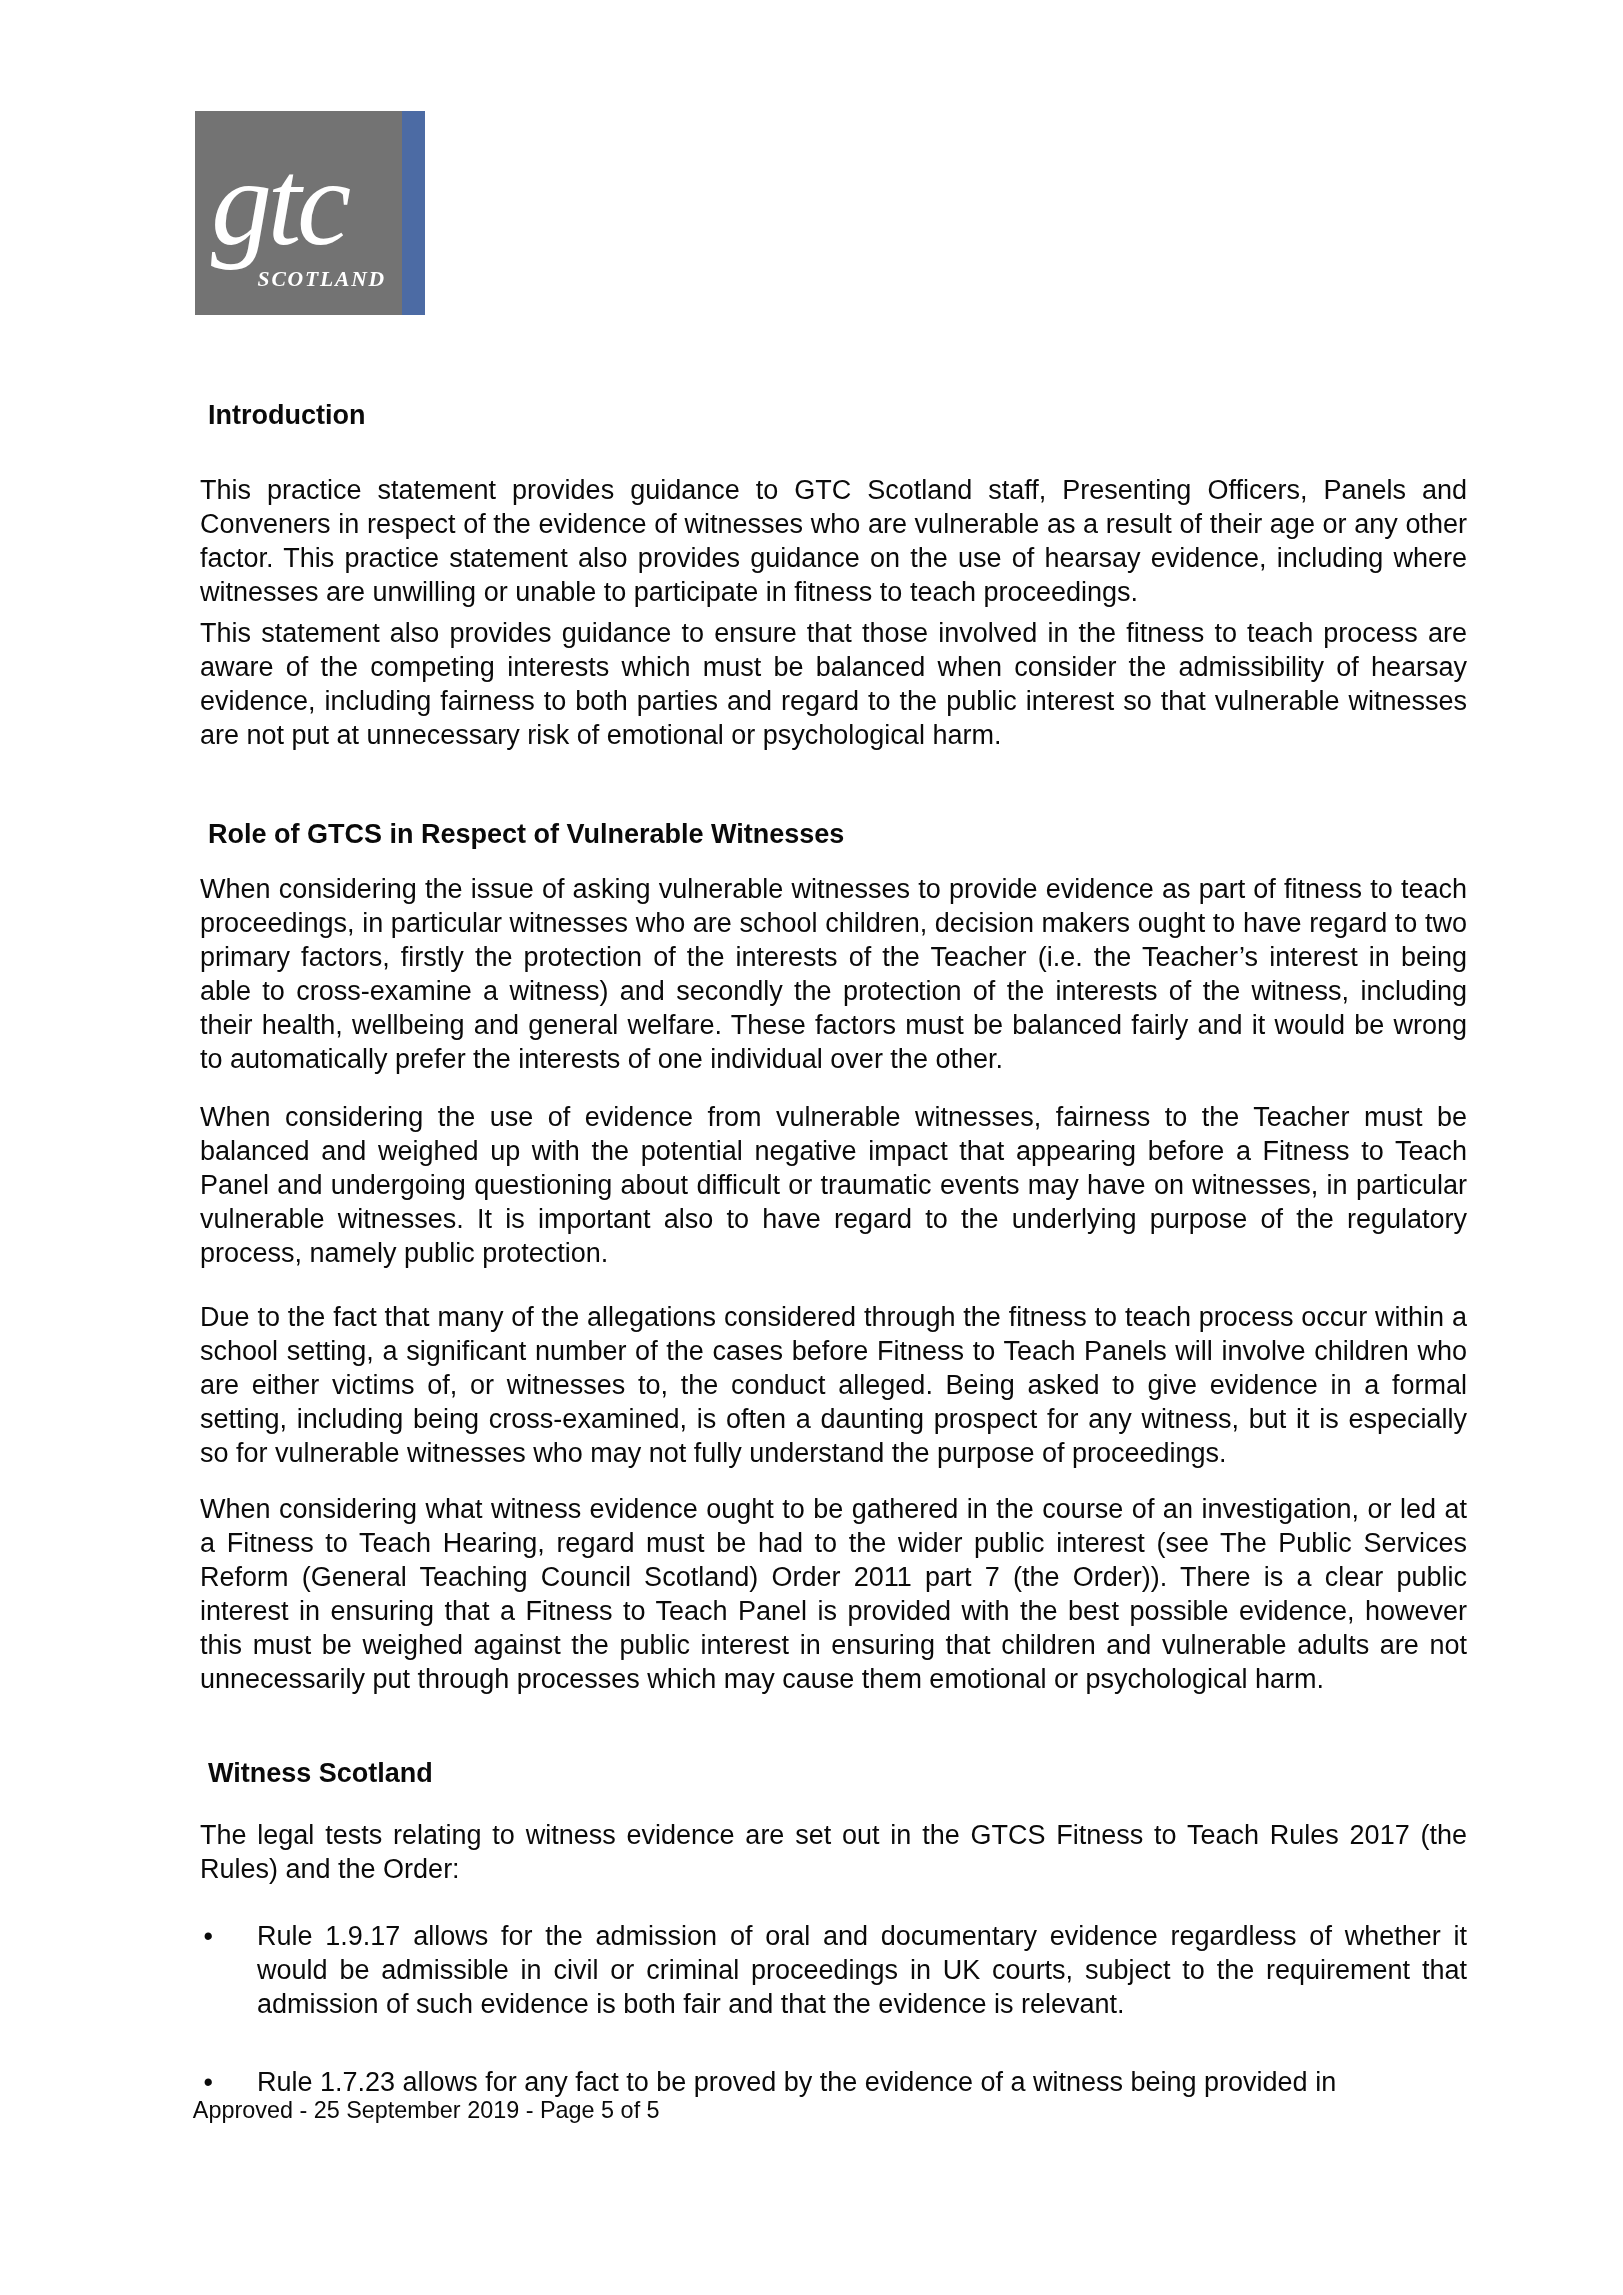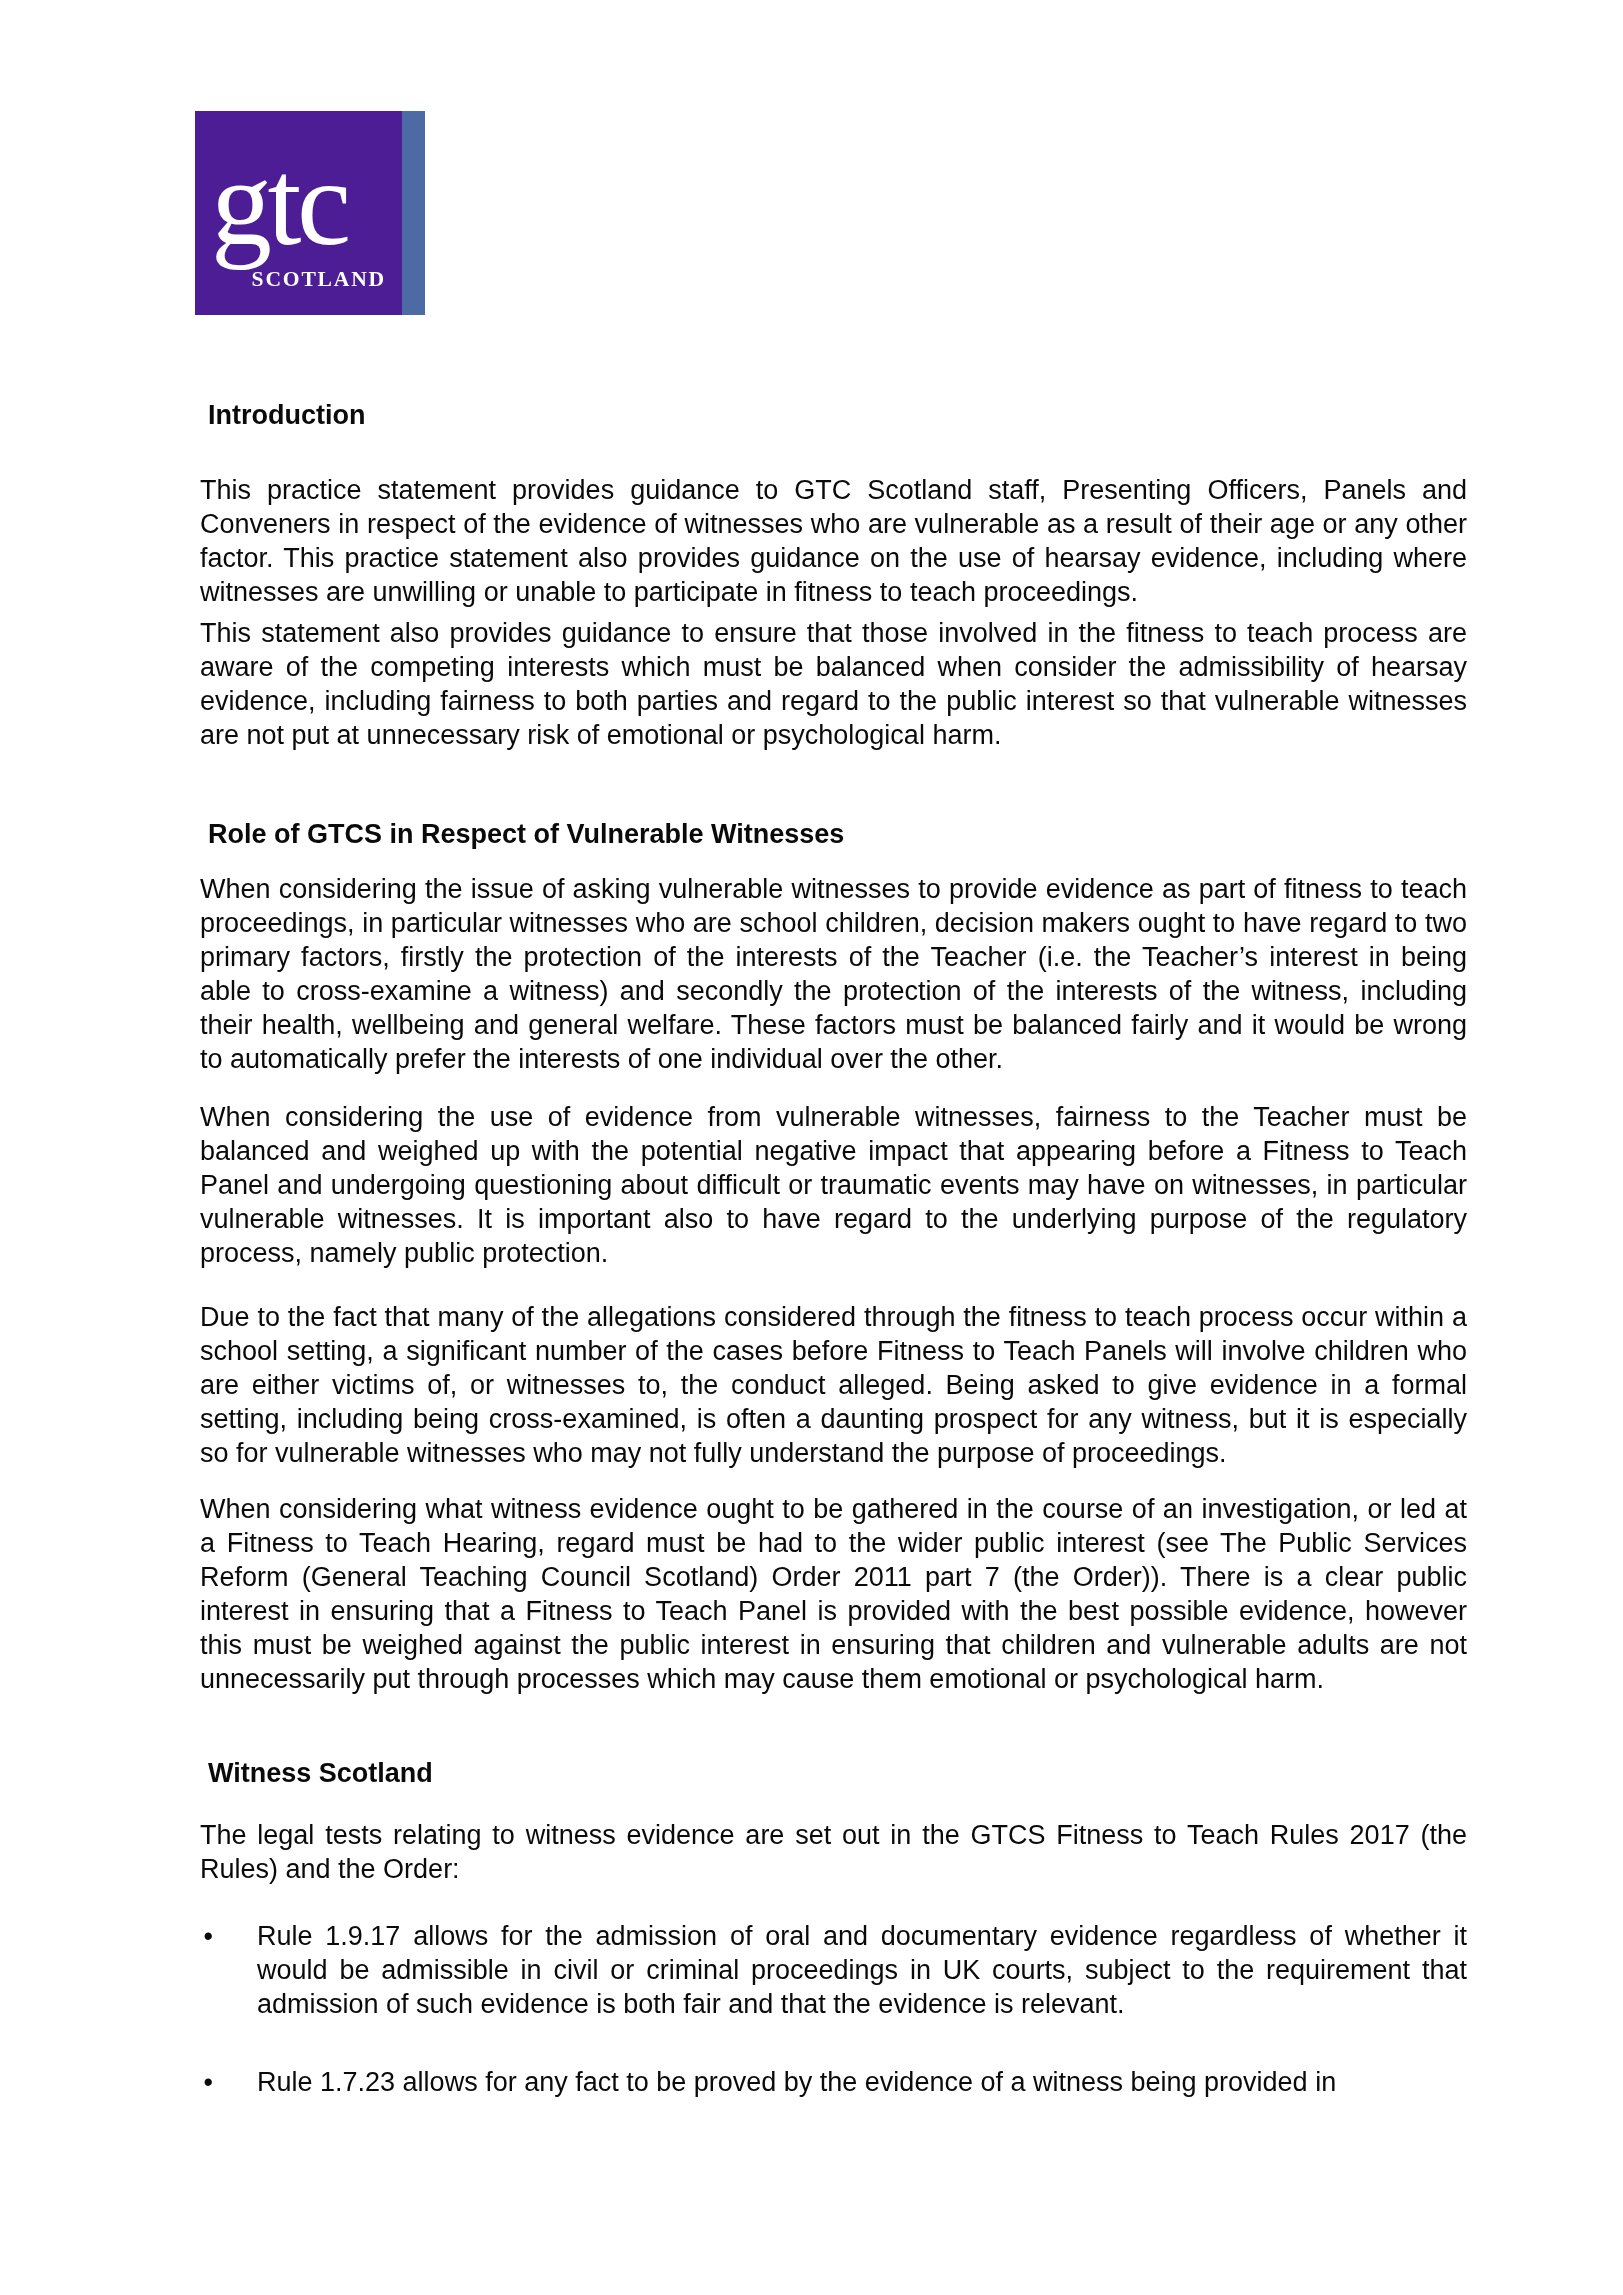--- a/index.html
+++ b/index.html
@@ -56,21 +56,21 @@
     margin-top: -1.8px; margin-left: -7.2px;
     font-size: 23.4px; line-height: 27px; text-align: left;
   }
 </style>
 </head>
 <body>
 
 <div class="page">
 
   <div class="logo">
-    <div class="logo-square" style="background: #4c1d95;">
+    <div class="logo-square" style="background: #737373; font-style: italic;">
       <span class="logo-gtc">gtc</span>
       <span class="logo-scotland">SCOTLAND</span>
     </div>
     <div class="logo-stripe" style="background: rgb(76, 107, 164);"></div>
   </div>
 
 
   <div class="content">
 
     <h2 class="h-intro">Introduction</h2>
@@ -88,16 +88,17 @@
 
     <div class="bullet b1">
       <span class="bullet-marker">•</span>
       <span class="bullet-text">Rule 1.9.17 allows for the admission of oral and documentary evidence regardless of whether it would be admissible in civil or criminal proceedings in UK courts, subject to the requirement that admission of such evidence is both fair and that the evidence is relevant.</span>
     </div>
     <div class="bullet b2">
       <span class="bullet-marker">•</span>
       <span class="bullet-text">Rule 1.7.23 allows for any fact to be proved by the evidence of a witness being provided in</span>
     </div>
 
+    <div class="footer">Approved - 25 September 2019 - Page 5 of 5</div>
   </div>
 
 </div>
 
 
 </body></html>

